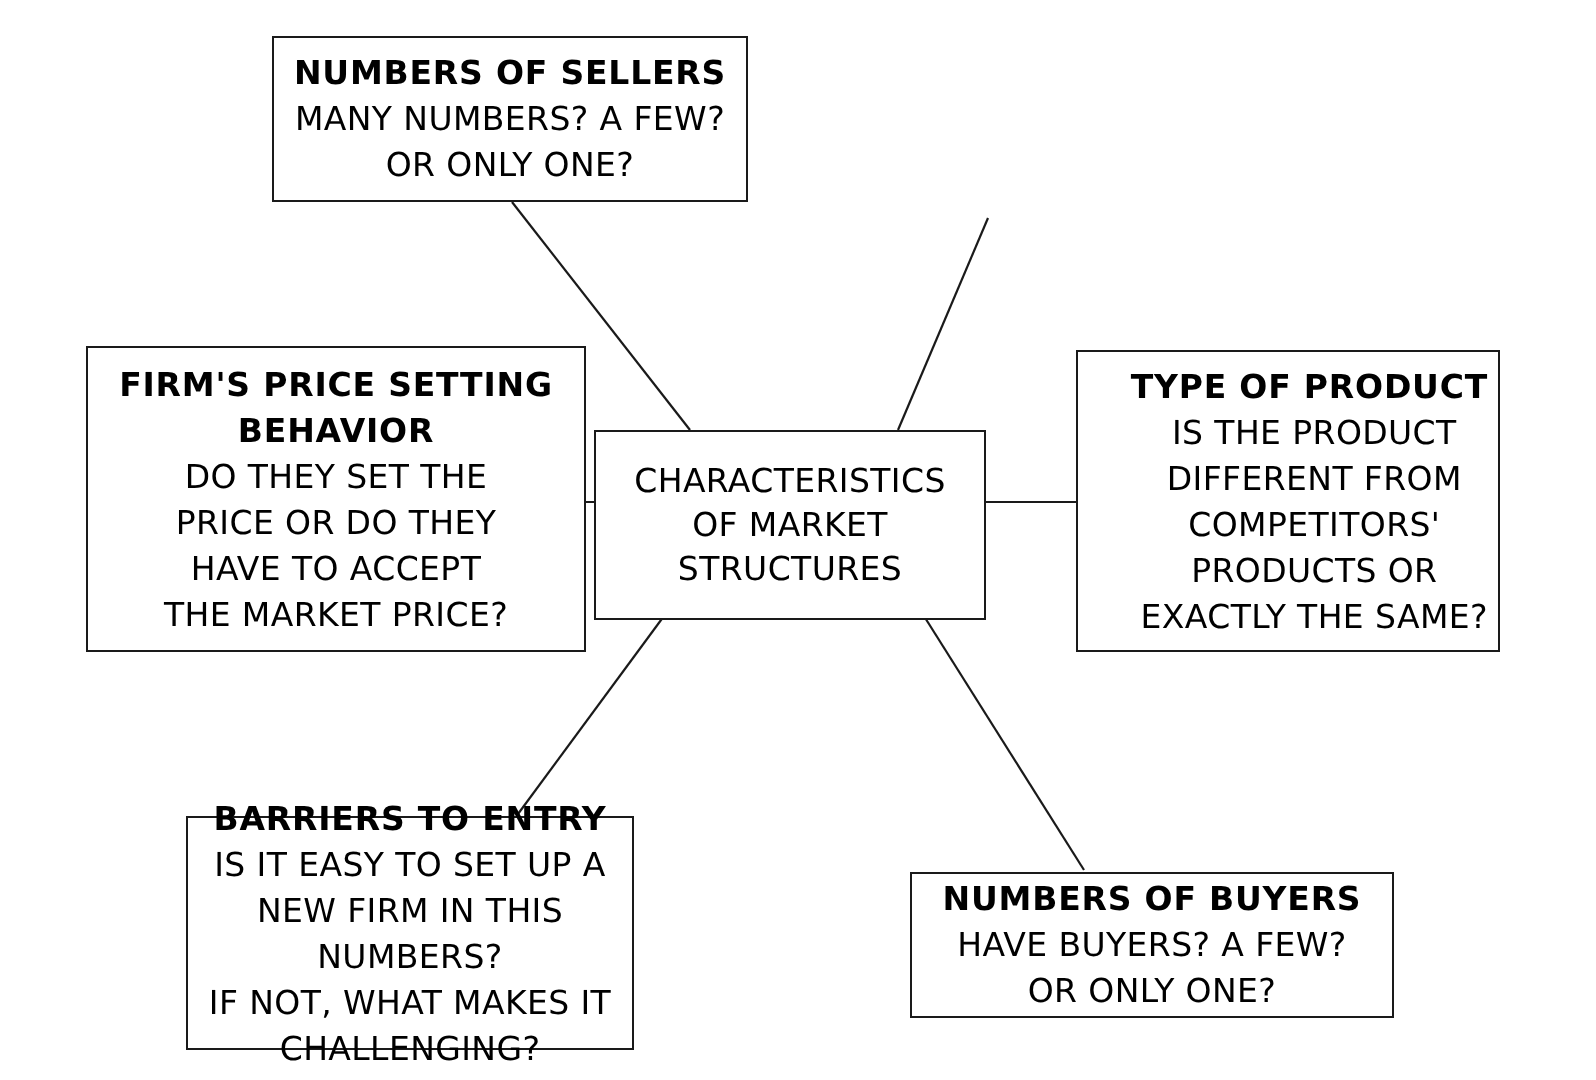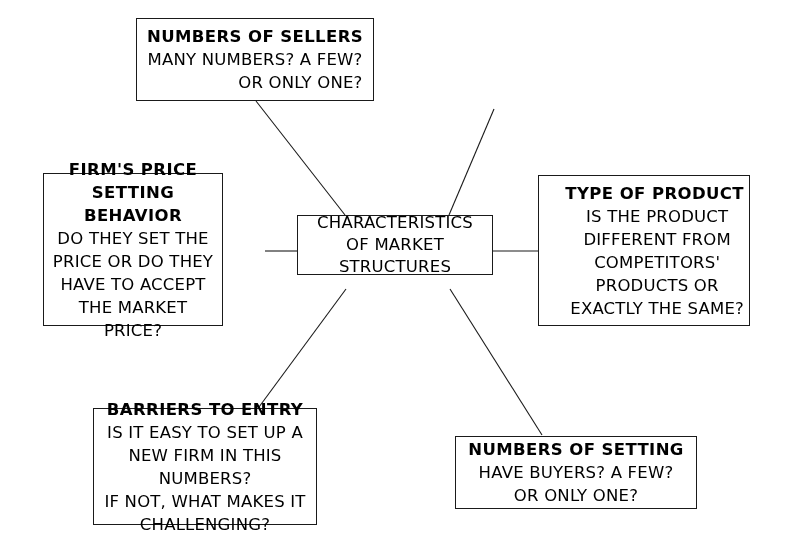--- a/index.html
+++ b/index.html
@@ -42,25 +42,25 @@
     font-weight: bold;
     letter-spacing: 0.4px;
     white-space: pre-line;
   }
   .node .body {
     font-weight: normal;
     letter-spacing: 0.2px;
     white-space: pre-line;
   }
   
-  #node-sellers      { left: 136px; top: 18px;  width: 238px; height: 83px;  font-size: 16.5px; line-height: 23px; text-align: right; }
+  #node-sellers      { left: 136px; top: 18px;  width: 238px; height: 83px;  font-size: 16.5px; line-height: 23px; }
   #node-information  { left: 462px; top: 10px;  width: 260px; height: 99px;  font-size: 16.5px; line-height: 23px; }
-  #node-price        { left: 43px;  top: 173px; width: 180px; height: 153px; font-size: 16.5px; line-height: 23px; }
+  #node-price        { left: 43px;  top: 173px; width: 250px; height: 153px; font-size: 16.5px; line-height: 23px; }
   #node-product      { left: 538px; top: 175px; width: 212px; height: 151px; font-size: 16.5px; line-height: 23px; align-items: flex-end; }
-  #node-center       { left: 297px; top: 215px; width: 196px; height: 60px;  font-size: 16.5px; line-height: 22px; }
+  #node-center       { left: 297px; top: 215px; width: 196px; height: 95px;  font-size: 16.5px; line-height: 22px; }
   #node-barriers     { left: 93px;  top: 408px; width: 224px; height: 117px; font-size: 16.5px; line-height: 23px; }
   #node-buyers       { left: 455px; top: 436px; width: 242px; height: 73px;  font-size: 16.5px; line-height: 23px; }
 
   #node-center .body { white-space: pre-line; }
 </style>
 </head>
 <body>
 
 <div id="canvas">
 
@@ -112,18 +112,18 @@
 
   <div class="node" id="node-barriers">
     <span class="title">BARRIERS TO ENTRY</span>
     <span class="body">IS IT EASY TO SET UP A
 NEW FIRM IN THIS NUMBERS?
 IF NOT, WHAT MAKES IT
 CHALLENGING?</span>
   </div>
 
   <div class="node" id="node-buyers">
-    <span class="title">NUMBERS OF SETTING</span>
+    <span class="title">NUMBERS OF BUYERS</span>
     <span class="body">HAVE BUYERS? A FEW?
 OR ONLY ONE?</span>
   </div>
 
 </div>
 
 </body></html>

